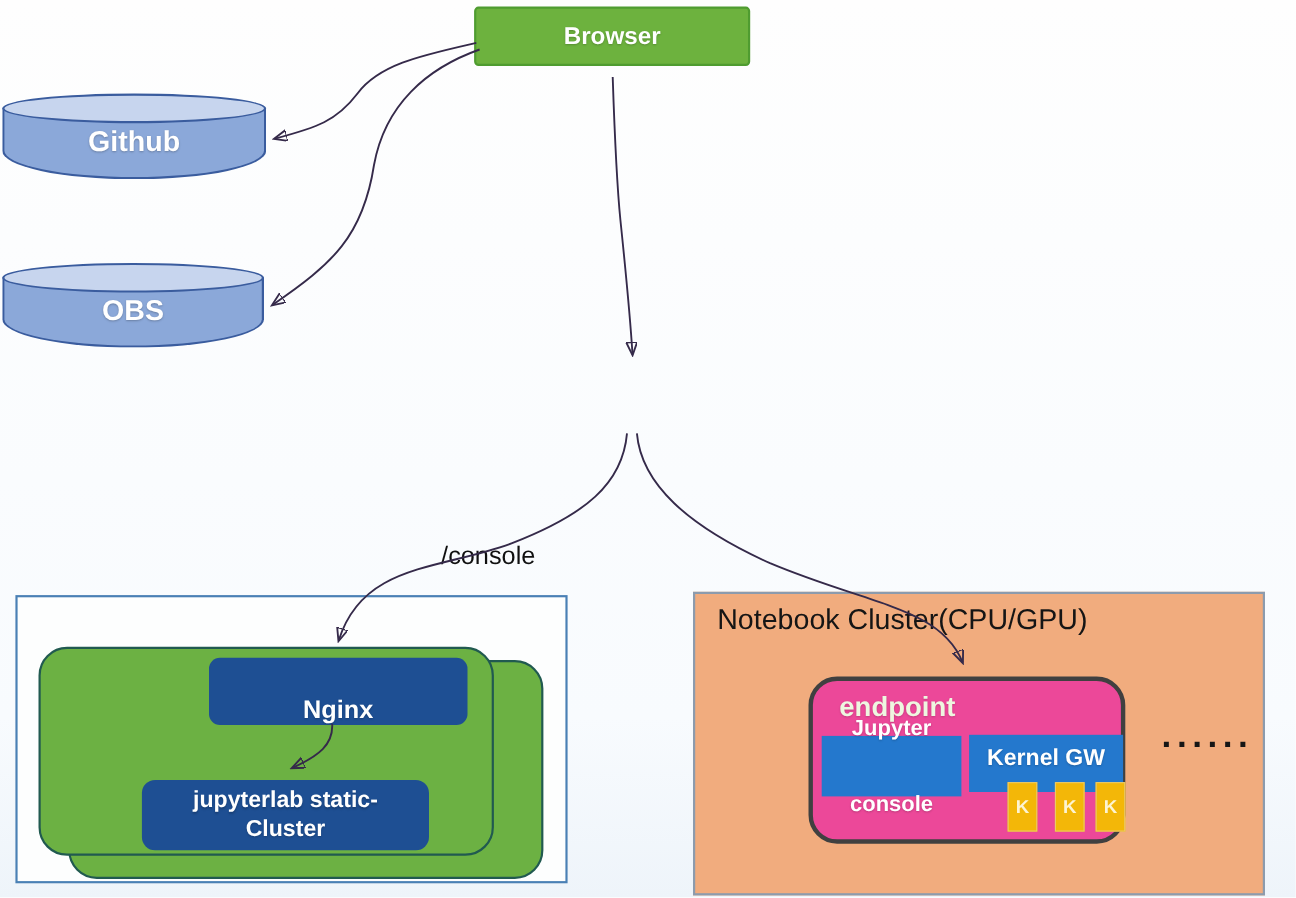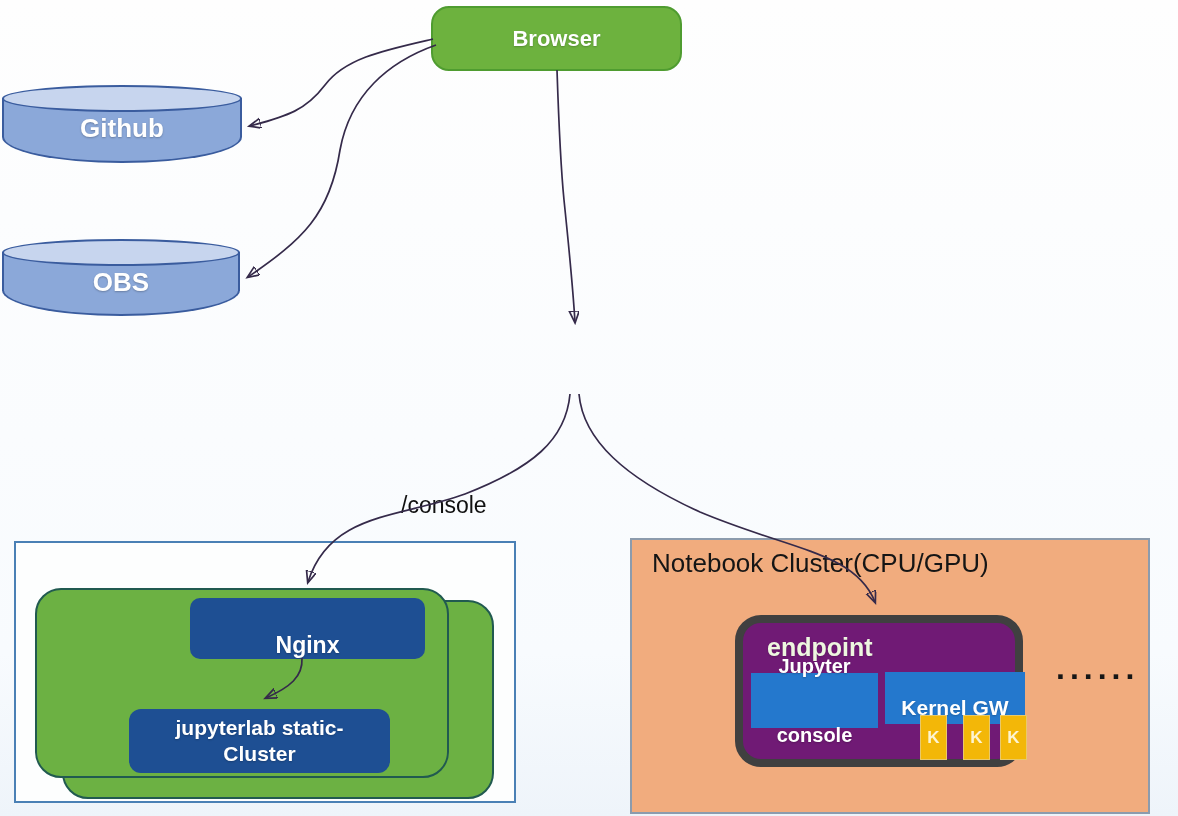--- a/index.html
+++ b/index.html
@@ -6,22 +6,22 @@
   #canvas{
     position:relative;width:1178px;height:816px;overflow:hidden;
     background:linear-gradient(180deg,#fefefe 0%,#f8fbfe 80%,#eef4fa 100%);
     font-family:"Liberation Sans", sans-serif;
   }
   .abs{position:absolute;box-sizing:border-box;}
   .lbl-white{color:#ffffff;font-weight:bold;text-shadow:0 1px 2px rgba(0,0,0,.22);}
   .center{display:flex;align-items:center;justify-content:center;text-align:center;}
 
   
-  .browser{left:431px;top:6px;width:251px;height:65px;background:#6db23e;
-    border:2px solid #4f9c30;border-radius:18px;font-size:22px;}
+  .browser{left:431px;top:6px;width:251px;height:54px;background:#6db23e;
+    border:2px solid #4f9c30;border-radius:4px;font-size:22px;}
 
   
   .cyl .cyl-top{position:absolute;left:0;right:0;top:0;height:27px;background:#c7d5ee;
     border:2px solid #3a5c9e;border-radius:50%;box-sizing:border-box;}
   .cyl .cyl-body{position:absolute;left:0;right:0;top:13px;bottom:0;background:#8ba8d9;
     border:2px solid #3a5c9e;border-top:none;box-sizing:border-box;
     border-radius:0 0 120px 120px / 0 0 26px 26px;}
   .cyl .cyl-label{position:absolute;left:0;right:0;top:36%;text-align:center;
     color:#fff;font-weight:bold;font-size:26px;text-shadow:0 1px 2px rgba(0,0,0,.25);}
   .github{left:2px;top:85px;width:240px;height:78px;}
@@ -43,28 +43,28 @@
     border:2px solid #215a50;border-radius:26px;}
   .nginx{left:174px;top:55px;width:235px;height:61px;background:#1e4f93;
     border-radius:10px;font-size:23px;align-items:flex-end;}
   .jlab{left:113px;top:166px;width:261px;height:64px;background:#1e4f93;
     border-radius:12px;font-size:21px;line-height:1.25;flex-direction:column;}
 
   
   .orange-box{left:630px;top:538px;width:520px;height:276px;background:#f1ac7e;
     border:2px solid #8c9bad;}
   .nb-title{left:20px;top:8px;font-size:26px;color:#151515;}
-  .endpoint{left:103px;top:75px;width:288px;height:152px;background:#701a75;
-    border:8px solid #404040;border-radius:26px;}
+  .endpoint{left:103px;top:75px;width:288px;height:152px;background:#ec4899;
+    border:4px solid #404040;border-radius:26px;}
   .ep-label{left:24px;top:10px;font-size:25px;color:#eef7e0;font-weight:bold;
     text-shadow:0 1px 2px rgba(0,0,0,.18);}
   .jserver{left:8px;top:50px;width:127px;height:55px;background:#2478cd;
     font-size:20px;line-height:1.3;flex-direction:column;gap:43px;}
   .kgw{left:142px;top:49px;width:140px;height:52px;background:#2478cd;
-    font-size:21px;align-items:flex-start;padding-top:24px;}
+    font-size:21px;align-items:flex-start;padding-top:9px;}
   .kbox{top:92px;width:27px;height:45px;background:#f3b708;border:1px solid #e9c96a;
     color:#fdf4d2;font-weight:bold;font-size:17px;padding-top:12px;
     align-items:flex-start;text-shadow:none;}
   .k1{left:177px;} .k2{left:220px;} .k3{left:257px;}
   .dots{left:424px;top:112px;font-size:32px;font-weight:900;letter-spacing:5px;
     color:#161616;line-height:1;}
 
   
   #edges{position:absolute;left:0;top:0;width:1178px;height:816px;z-index:10;
     pointer-events:none;}

